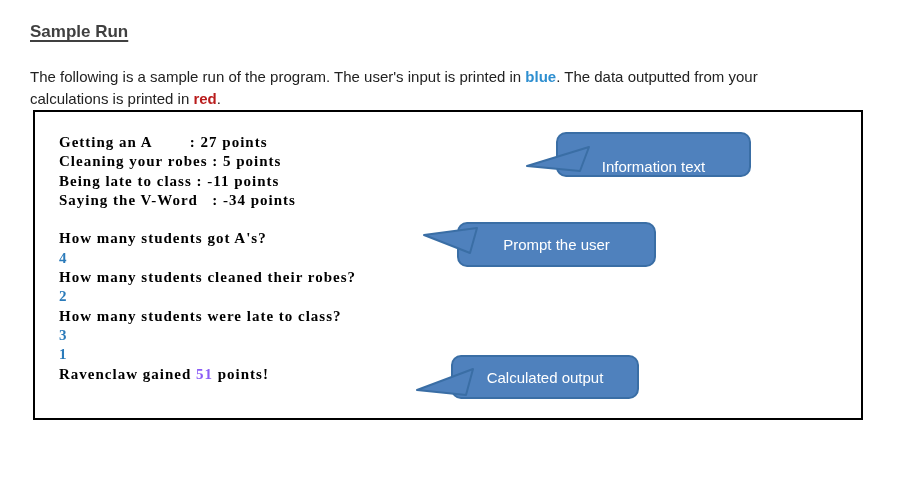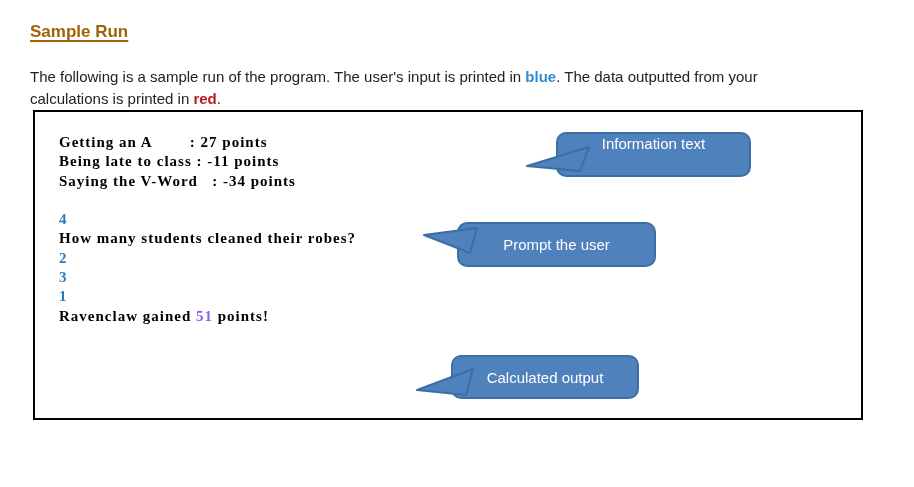--- a/index.html
+++ b/index.html
@@ -1,20 +1,20 @@
 <!DOCTYPE html>
 <html><head>
 <meta charset="utf-8">
 <style>
   html,body{margin:0;padding:0;background:#ffffff;}
   body{width:914px;height:487px;position:relative;font-family:"Liberation Sans",sans-serif;overflow:hidden;}
 
   .page-title{
     position:absolute;left:30px;top:11px;
-    font-size:17px;font-weight:bold;color:#a16207;
+    font-size:17px;font-weight:bold;color:#404040;
     text-decoration:underline;text-decoration-thickness:2px;text-underline-offset:3px;
   }
   .intro{
     position:absolute;left:30px;top:51px;width:845px;
     font-size:15px;line-height:21.5px;color:#222;
   }
   .word-blue{color:#2e8fd0;font-weight:bold;margin-top:24px;}
   .word-red{color:#b91c1c;font-weight:bold;}
 
   .run-box{
@@ -29,44 +29,47 @@
   .console-line{white-space:pre;letter-spacing:1px;min-height:19.3px;}
   .seg-k{color:#000;}
   .seg-b{color:#2b7bba;}
   .seg-r{color:#8b5cf6;}
 
   svg.overlay{position:absolute;left:0;top:0;}
   .callout-label{
     position:absolute;display:flex;align-items:center;justify-content:center;
     color:#ffffff;font-size:15px;text-align:center;
   }
-  .cl-1{left:557px;top:122px;width:193px;height:43px;}
+  .cl-1{left:557px;top:145px;width:193px;height:43px;}
   .cl-2{left:458px;top:223px;width:197px;height:43px;}
   .cl-3{left:452px;top:356px;width:186px;height:42px;}
 </style>
 </head>
 <body>
 
 <h1 class="page-title">Sample Run</h1>
 
 <p class="intro">
   <span>The following is a sample run of the program. The user's input is printed in </span><span class="word-blue">blue</span><span>. The data outputted from your</span><br>
   <span>calculations is printed in </span><span class="word-red">red</span><span>.</span>
 </p>
 
 <div class="run-box"></div>
 
 <div class="console">
     <div class="console-line"><span class="seg-k">Getting an A        : 27 points</span></div>
+    <div class="console-line"><span class="seg-k">Cleaning your robes : 5 points</span></div>
     <div class="console-line"><span class="seg-k">Being late to class : -11 points</span></div>
     <div class="console-line"><span class="seg-k">Saying the V-Word   : -34 points</span></div>
     <div class="console-line"></div>
+    <div class="console-line"><span class="seg-k">How many students got A's?</span></div>
     <div class="console-line"><span class="seg-b">4</span></div>
     <div class="console-line"><span class="seg-k">How many students cleaned their robes?</span></div>
     <div class="console-line"><span class="seg-b">2</span></div>
+    <div class="console-line"><span class="seg-k">How many students were late to class?</span></div>
     <div class="console-line"><span class="seg-b">3</span></div>
     <div class="console-line"><span class="seg-b">1</span></div>
     <div class="console-line"><span class="seg-k">Ravenclaw gained </span><span class="seg-r">51</span><span class="seg-k"> points!</span></div>
   </div>
 
 <svg class="overlay" width="914" height="487" viewBox="0 0 914 487">
 
   <g>
     <rect x="557" y="133" width="193" height="43" rx="9" fill="#4f81bd" stroke="#3a6ea5" stroke-width="2"></rect>
     <polygon points="527,166 589,147 580,171" fill="#4f81bd" stroke="#3a6ea5" stroke-width="2" stroke-linejoin="round"></polygon>

